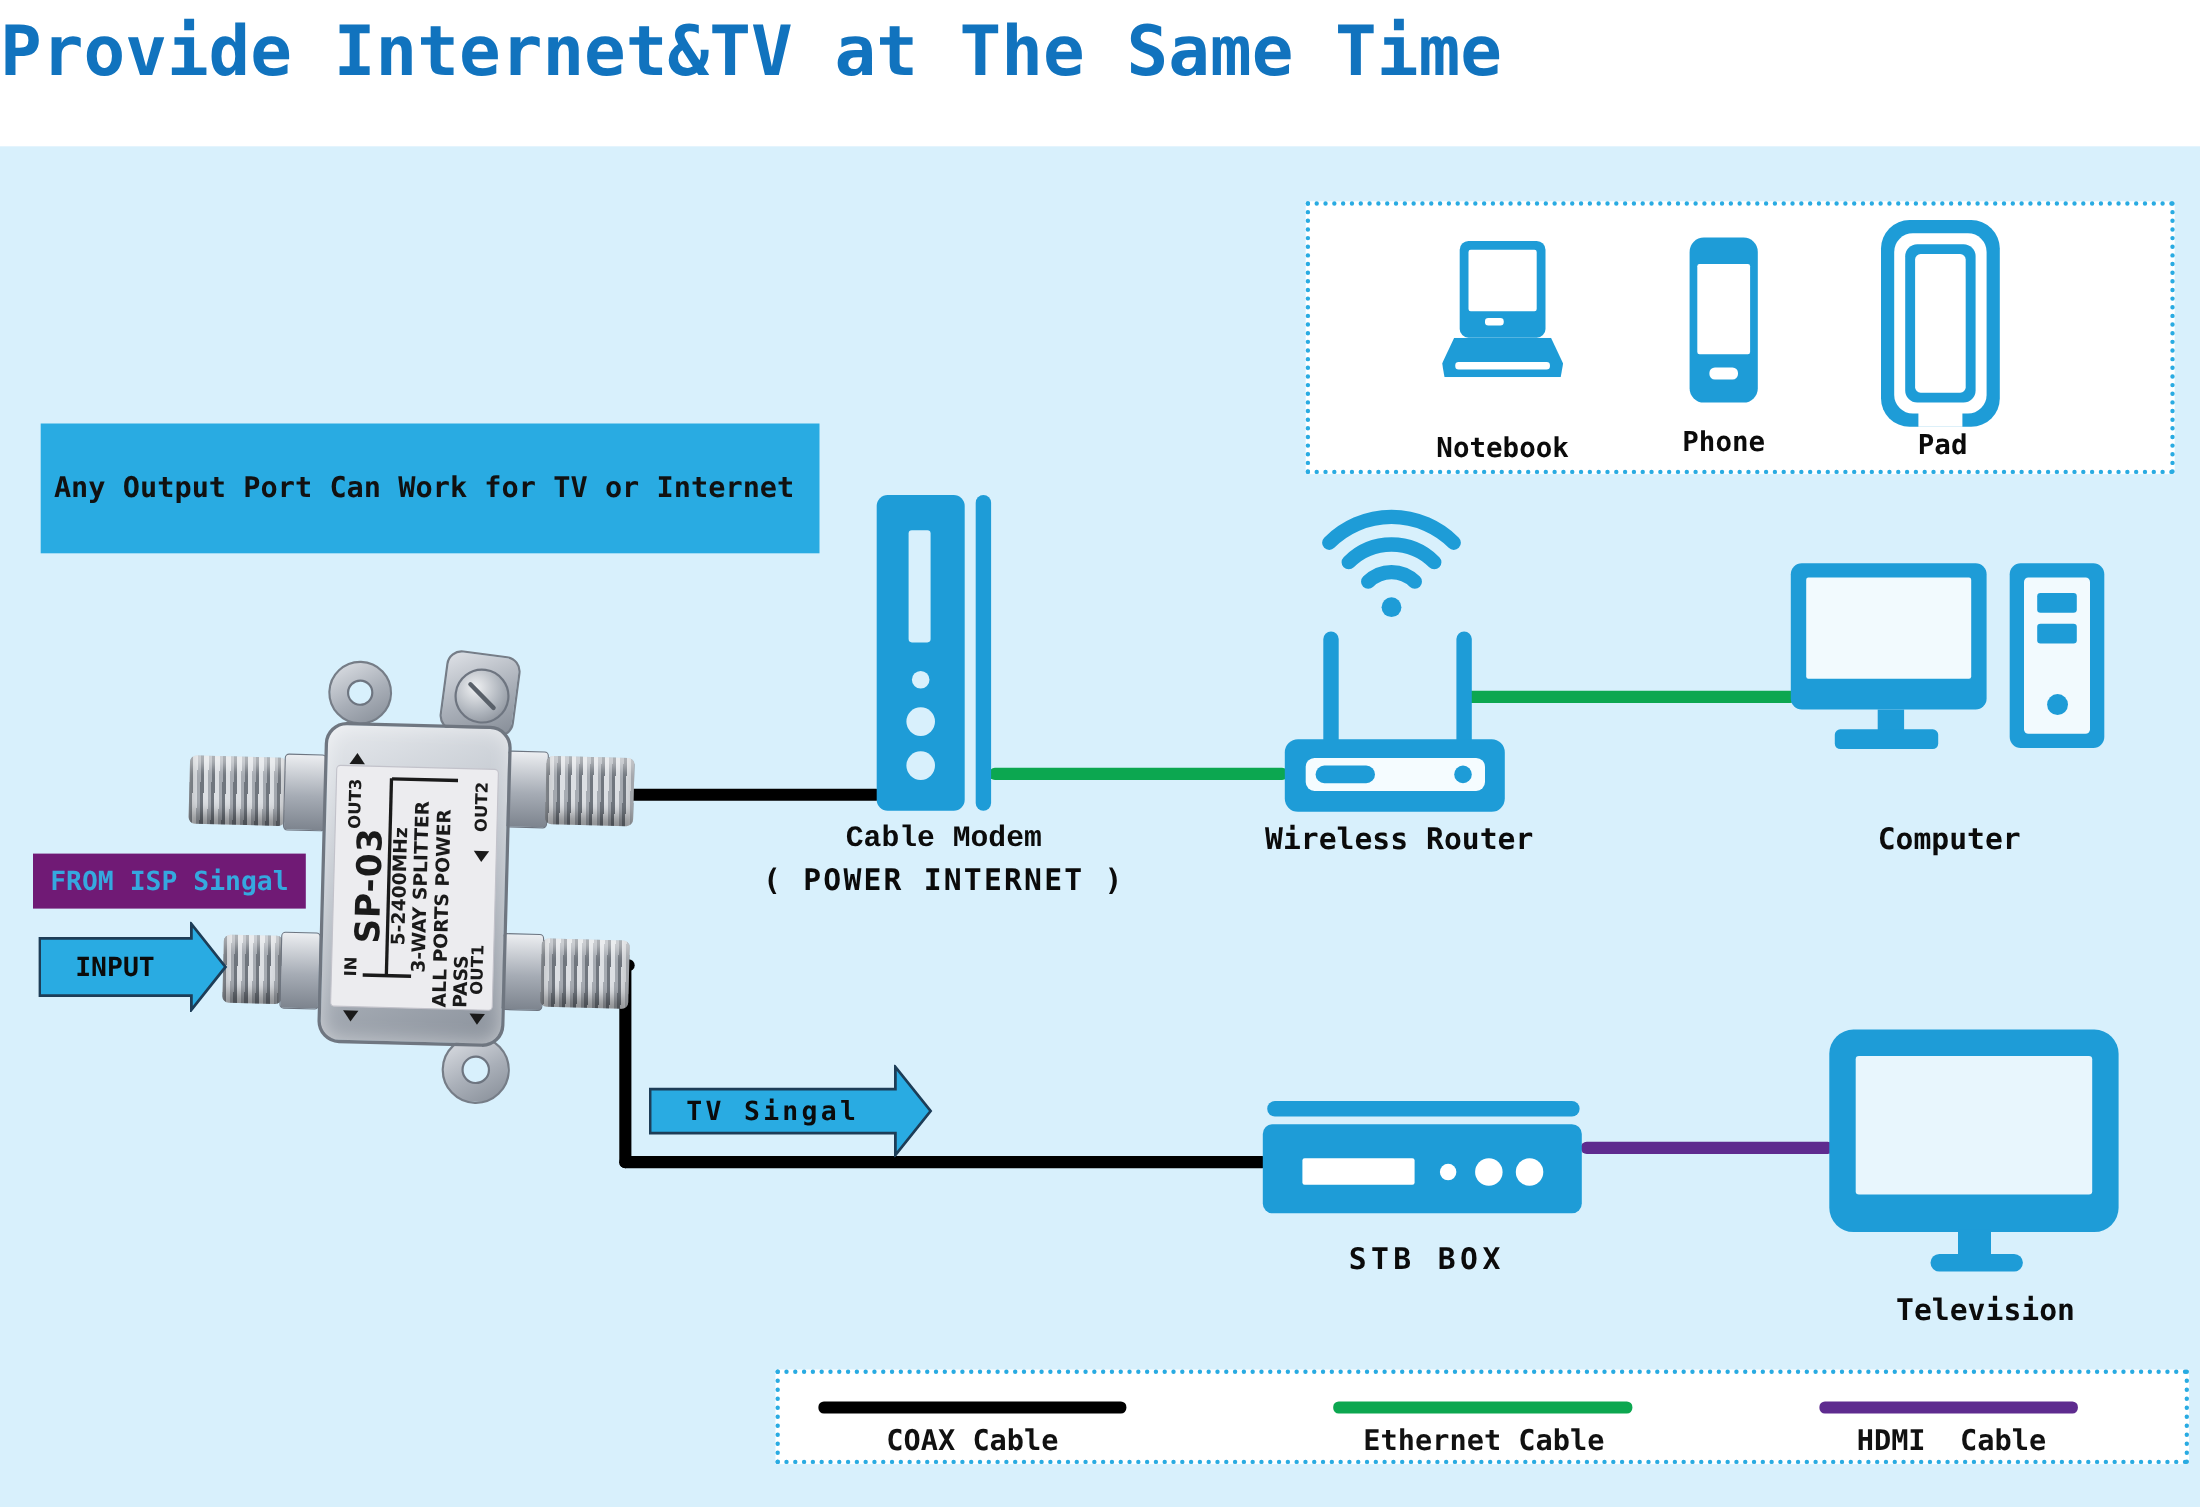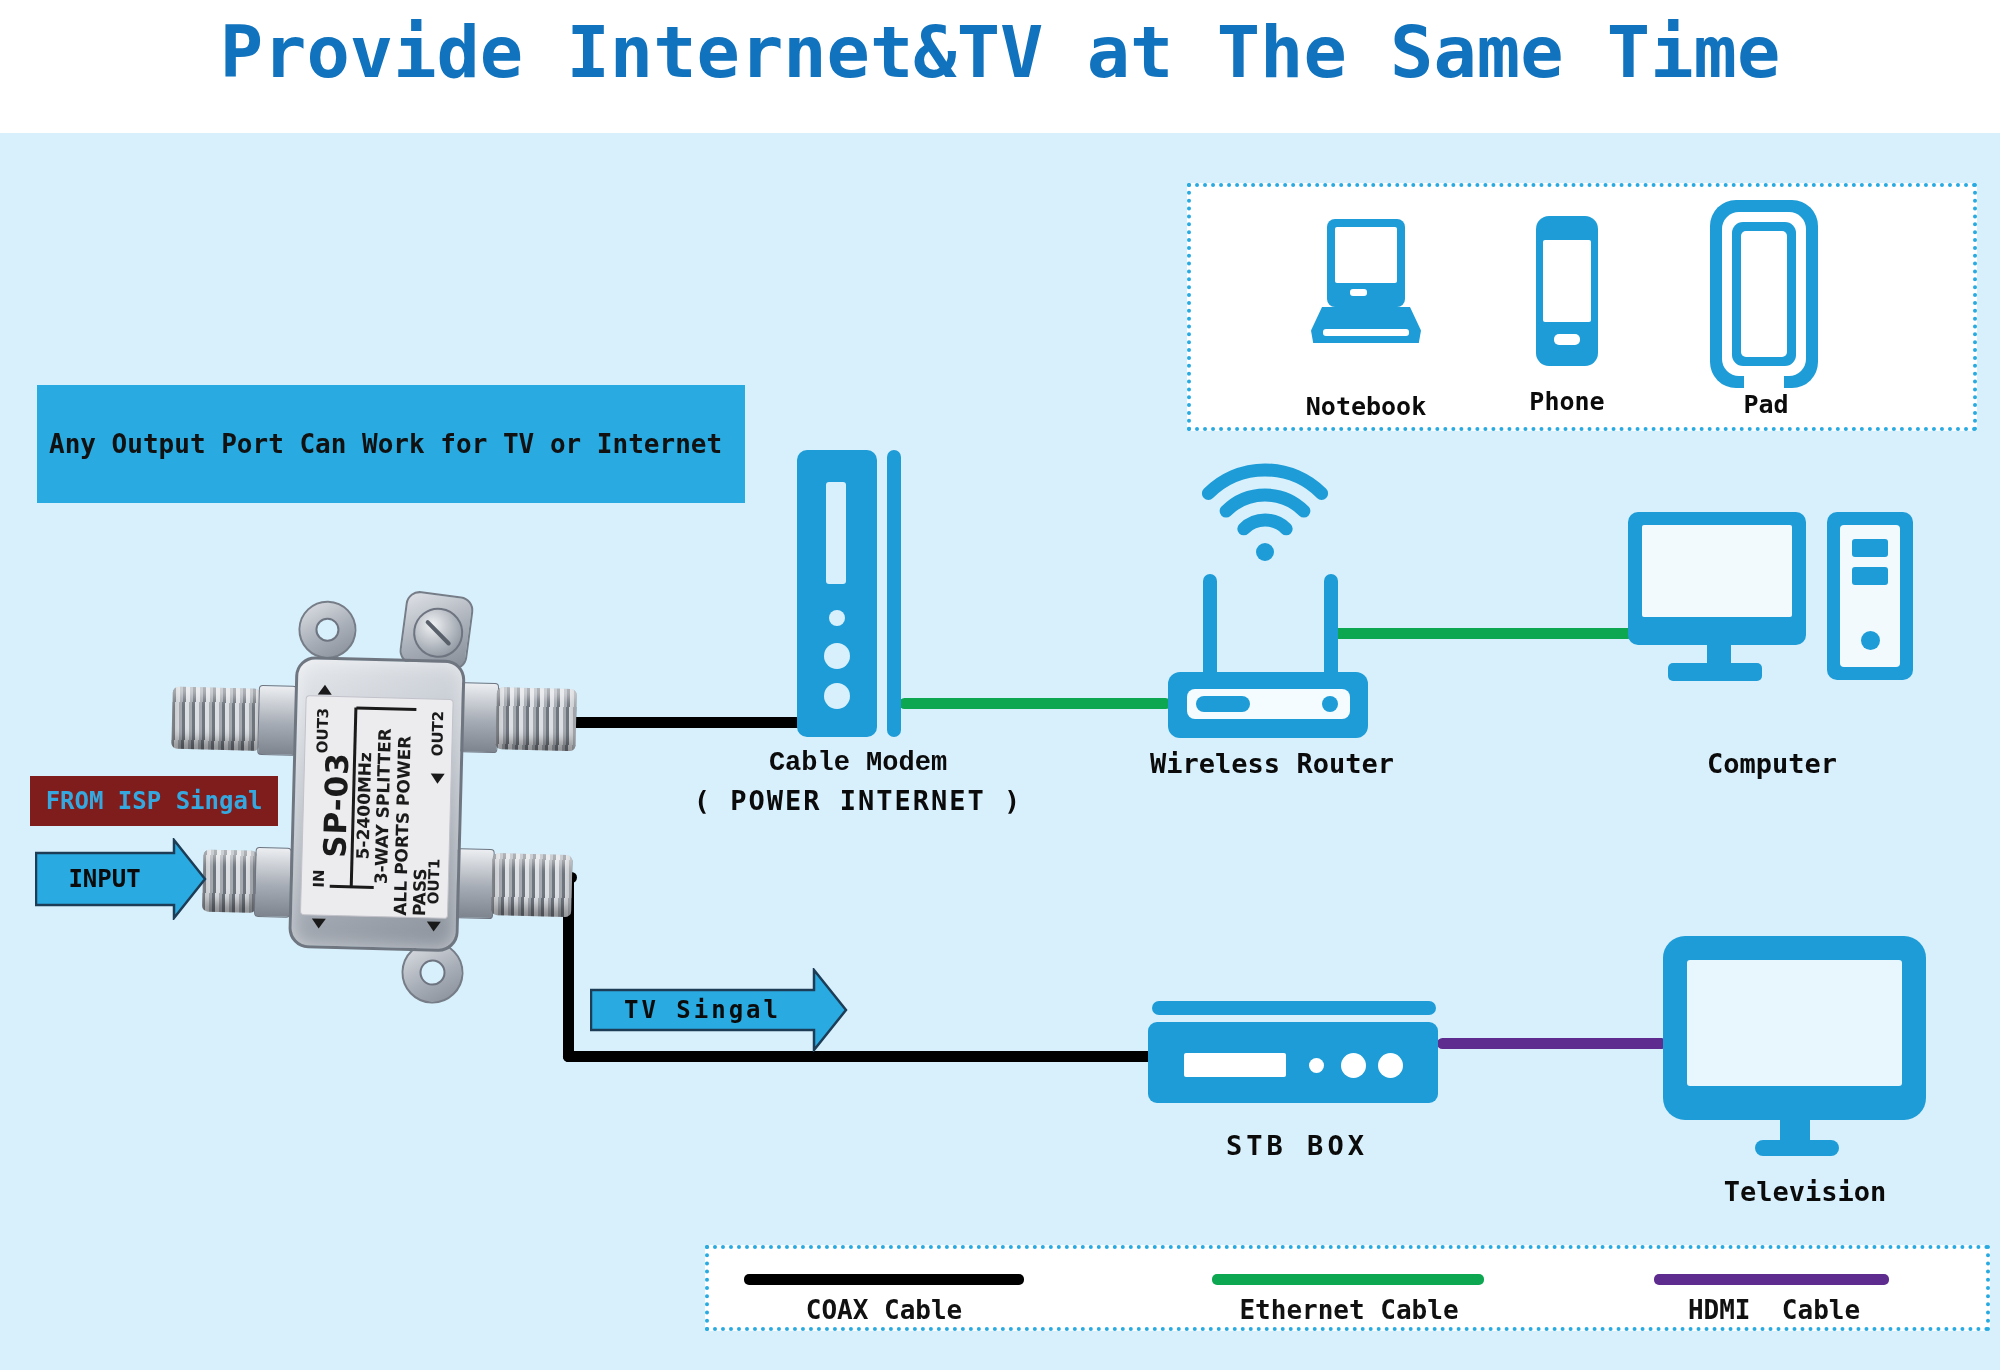--- a/index.html
+++ b/index.html
@@ -1,34 +1,34 @@
 <!DOCTYPE html>
 <html><head>
 <meta charset="utf-8">
 <style>
   html,body{margin:0;padding:0;background:#eef3f6;}
   .stage{position:relative;width:2000px;height:1370px;background:#D8F0FC;overflow:hidden;
          font-family:"DejaVu Sans Mono",monospace;font-weight:bold;color:#111;}
   
   .titlebar{position:absolute;left:0;top:0;width:2000px;height:133px;background:#ffffff;}
-  .title{position:absolute;left:0;top:10px;width:2000px;text-align:center;
-         font-size:72px;letter-spacing:0;color:#1173BE;white-space:nowrap;}
+  .title{position:absolute;left:0;top:10px;width:2000px;
+         font-size:63px;letter-spacing:0;color:#1173BE;white-space:nowrap;}
   
   .abs{position:absolute;}
   .lbl{position:absolute;transform:translateX(-50%);font-size:27px;color:#0b0b0b;white-space:pre;text-align:center;}
   .line{position:absolute;border-radius:6px;z-index:1;}
   
   .panel{position:absolute;background:#ffffff;border:4px dotted #29ABE2;box-sizing:border-box;z-index:2;}
   .devices-panel{left:1187px;top:183px;width:790px;height:248px;padding-left:15px;}
   .legend-panel{left:705px;top:1245px;width:1285px;height:86px;}
   .panel .lbl{font-size:25px;}
   
   .note-box{left:37px;top:385px;width:708px;height:118px;background:#29ABE2;z-index:2;
             display:flex;align-items:center;padding-left:12px;box-sizing:border-box;font-size:26px;}
-  .isp-box{left:30px;top:776px;width:248px;height:50px;background:#7f1d1d;z-index:2;
+  .isp-box{left:30px;top:776px;width:248px;height:50px;background:#701a75;z-index:2;
            display:flex;align-items:center;justify-content:center;font-size:24px;color:#35A8DF;}
   
   .arrow{position:absolute;z-index:4;}
   .arrow .alabel{position:absolute;top:0;height:100%;display:flex;align-items:center;justify-content:center;
                  font-size:22px;color:#0b0b0b;white-space:pre;}
   
   .modem-body{left:797px;top:450px;width:80px;height:287px;background:#1E9CD7;border-radius:10px;z-index:2;}
   .modem-slot{left:29px;top:32px;width:20px;height:102px;background:#D8F0FC;border-radius:3px;}
   .mdot{position:absolute;background:#D8F0FC;border-radius:50%;}
   .modem-bar{left:887px;top:450px;width:14px;height:287px;background:#1E9CD7;border-radius:7px;z-index:2;}

